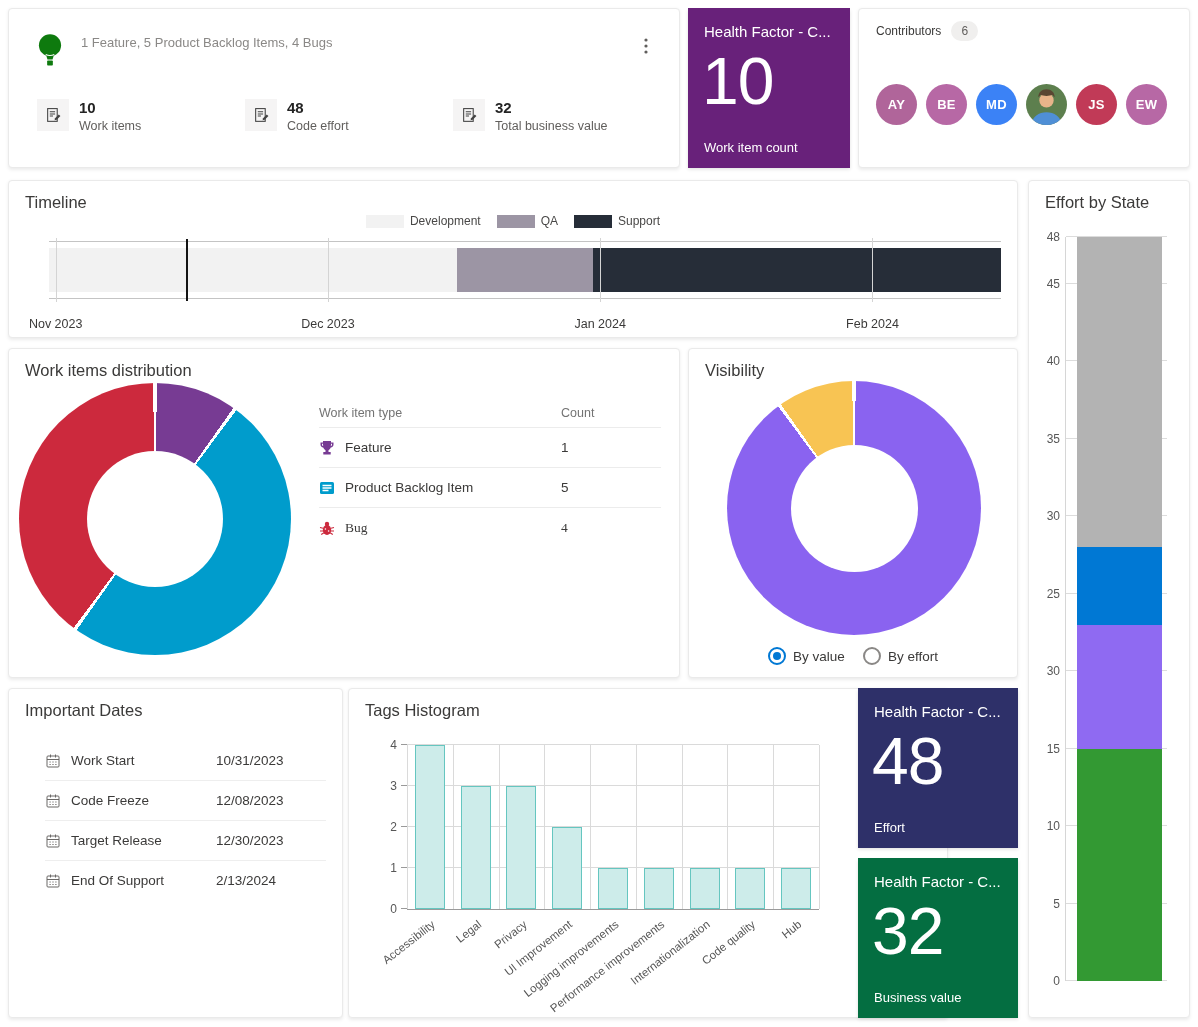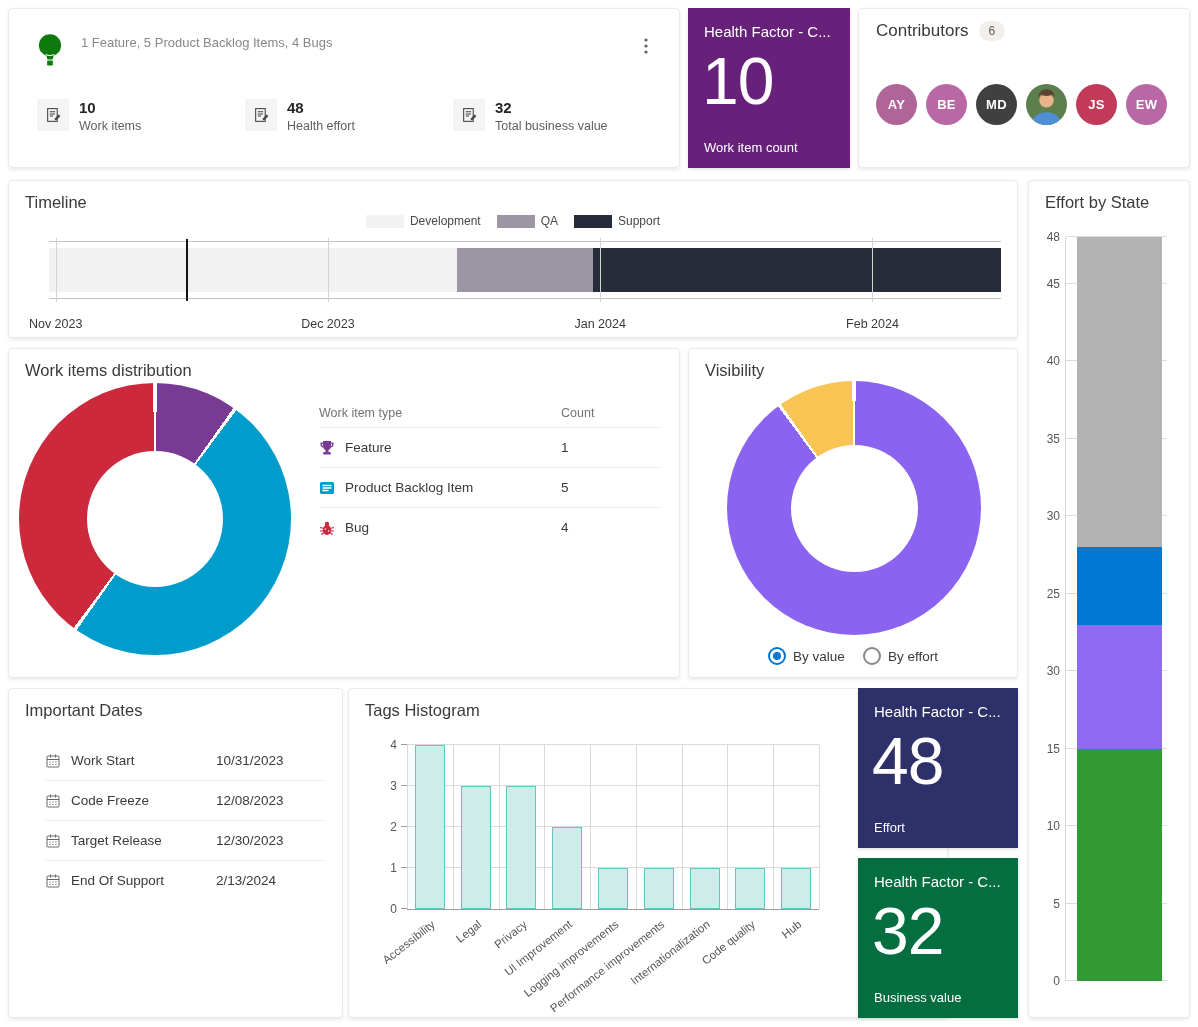--- a/index.html
+++ b/index.html
@@ -30,21 +30,21 @@
   #tile-wic{left:688px;top:8px;width:162px;height:160px;}
   #tile-effort{left:858px;top:688px;width:160px;height:160px;}
   #tile-bv{left:858px;top:858px;width:160px;height:160px;}
   .tile-title{padding:15px 16px 0;font-size:15px;white-space:nowrap;overflow:hidden;}
   .tile-num{padding:8px 14px 0;font-size:66px;font-weight:200;line-height:1;letter-spacing:-1px;}
   .tile-label{position:absolute;left:16px;bottom:13px;font-size:13px;}
 
   
   #contributors{left:858px;top:8px;width:332px;height:160px;}
   .contrib-head{position:absolute;left:17px;top:12px;display:flex;align-items:center;}
-  .contrib-title{font-size:17px;color:#3b3a39;}
+  .contrib-title{font-size:12px;color:#3b3a39;}
   .count-badge{margin-left:10px;background:#f0efee;color:#605e5c;font-size:12px;
                border-radius:10px;padding:3px 10px;}
   .avatars{position:absolute;left:17px;top:75px;display:flex;gap:9px;}
   .avatar{width:41px;height:41px;border-radius:50%;display:flex;align-items:center;
           justify-content:center;color:#fff;font-size:13px;font-weight:700;
           letter-spacing:.3px;overflow:hidden;cursor:pointer;flex:none;}
 
   
   #timeline-card{left:8px;top:180px;width:1010px;height:158px;}
   .tl-legend{position:absolute;left:0;right:0;top:33px;display:flex;justify-content:center;
@@ -70,21 +70,21 @@
   
   #wid-card{left:8px;top:348px;width:672px;height:330px;}
   .donut{position:absolute;border-radius:50%;}
   .donut::after{content:"";position:absolute;inset:25%;background:#fff;border-radius:50%;}
   #wid-donut{left:10px;top:34px;width:272px;height:272px;}
   .wid-table{position:absolute;left:310px;right:18px;top:50px;}
   .wid-thead{display:flex;height:28px;align-items:center;border-bottom:1px solid #ececec;
              font-size:12.5px;color:#737373;}
   .wid-row{display:flex;height:39px;align-items:center;border-bottom:1px solid #ececec;
            font-size:13.5px;color:#3b3a39;}
-  .wid-row:last-child{border-bottom:none;}
+  .wid-row:last-child{border-bottom:none;font-family:Liberation Serif, serif;}
   .col1{flex:1;display:flex;align-items:center;}
   .col2{width:100px;}
   .wi-ico{width:16px;height:16px;margin-right:10px;flex:none;}
 
   
   #vis-card{left:688px;top:348px;width:330px;height:330px;}
   #vis-donut{left:38px;top:32px;width:254px;height:254px;}
   .radio-row{position:absolute;left:0;right:0;bottom:12px;display:flex;justify-content:center;
              align-items:center;gap:18px;}
   .radio-opt{display:flex;align-items:center;gap:7px;font-size:13.5px;color:#3b3a39;cursor:pointer;}
@@ -156,21 +156,21 @@
       <div class="stat">
         <div class="stat-ico">
           <svg viewBox="0 0 16 16" width="17" height="17" fill="none" stroke="currentColor">
             <rect x="2.5" y="1.5" width="9" height="12"></rect>
             <path d="M4.5 4.5h5M4.5 6.5h5M4.5 8.5h3"></path>
             <path d="M9.5 10.5l3.5-3.5 1.5 1.5-3.5 3.5-2 .5z" fill="currentColor" stroke="none"></path>
           </svg>
         </div>
         <div class="stat-txt">
           <div class="stat-val">48</div>
-          <div class="stat-lab">Health effort</div>
+          <div class="stat-lab">Code effort</div>
         </div>
       </div>
       <div class="stat">
         <div class="stat-ico">
           <svg viewBox="0 0 16 16" width="17" height="17" fill="none" stroke="currentColor">
             <rect x="2.5" y="1.5" width="9" height="12"></rect>
             <path d="M4.5 4.5h5M4.5 6.5h5M4.5 8.5h3"></path>
             <path d="M9.5 10.5l3.5-3.5 1.5 1.5-3.5 3.5-2 .5z" fill="currentColor" stroke="none"></path>
           </svg>
         </div>
@@ -189,21 +189,21 @@
   </div>
 
   <div class="card" id="contributors">
     <div class="contrib-head">
       <span class="contrib-title">Contributors</span>
       <span class="count-badge">6</span>
     </div>
     <div class="avatars">
       <div class="avatar" style="background: rgb(176, 101, 154);">AY</div>
       <div class="avatar" style="background: rgb(183, 104, 165);">BE</div>
-      <div class="avatar" style="background: #404040;">MD</div>
+      <div class="avatar" style="background: #3b82f6;">MD</div>
       <div class="avatar">
         <svg viewBox="0 0 40 40" width="41" height="41">
           <rect width="40" height="40" fill="#5d7f4e"></rect>
           <circle cx="20" cy="16" r="7" fill="#e8b48a"></circle>
           <path d="M12 13c0-5 3.5-8 8-8s8 3 8 8l-2.5-2.5c-2 1.5-9 1.5-11 0z" fill="#5a4632"></path>
           <path d="M5 40c1-8.5 7.5-12.5 15-12.5S34 31.5 35 40z" fill="#4f8fd6"></path>
         </svg>
       </div>
       <div class="avatar" style="background: rgb(193, 58, 87);">JS</div>
       <div class="avatar" style="background: rgb(183, 104, 165);">EW</div>

